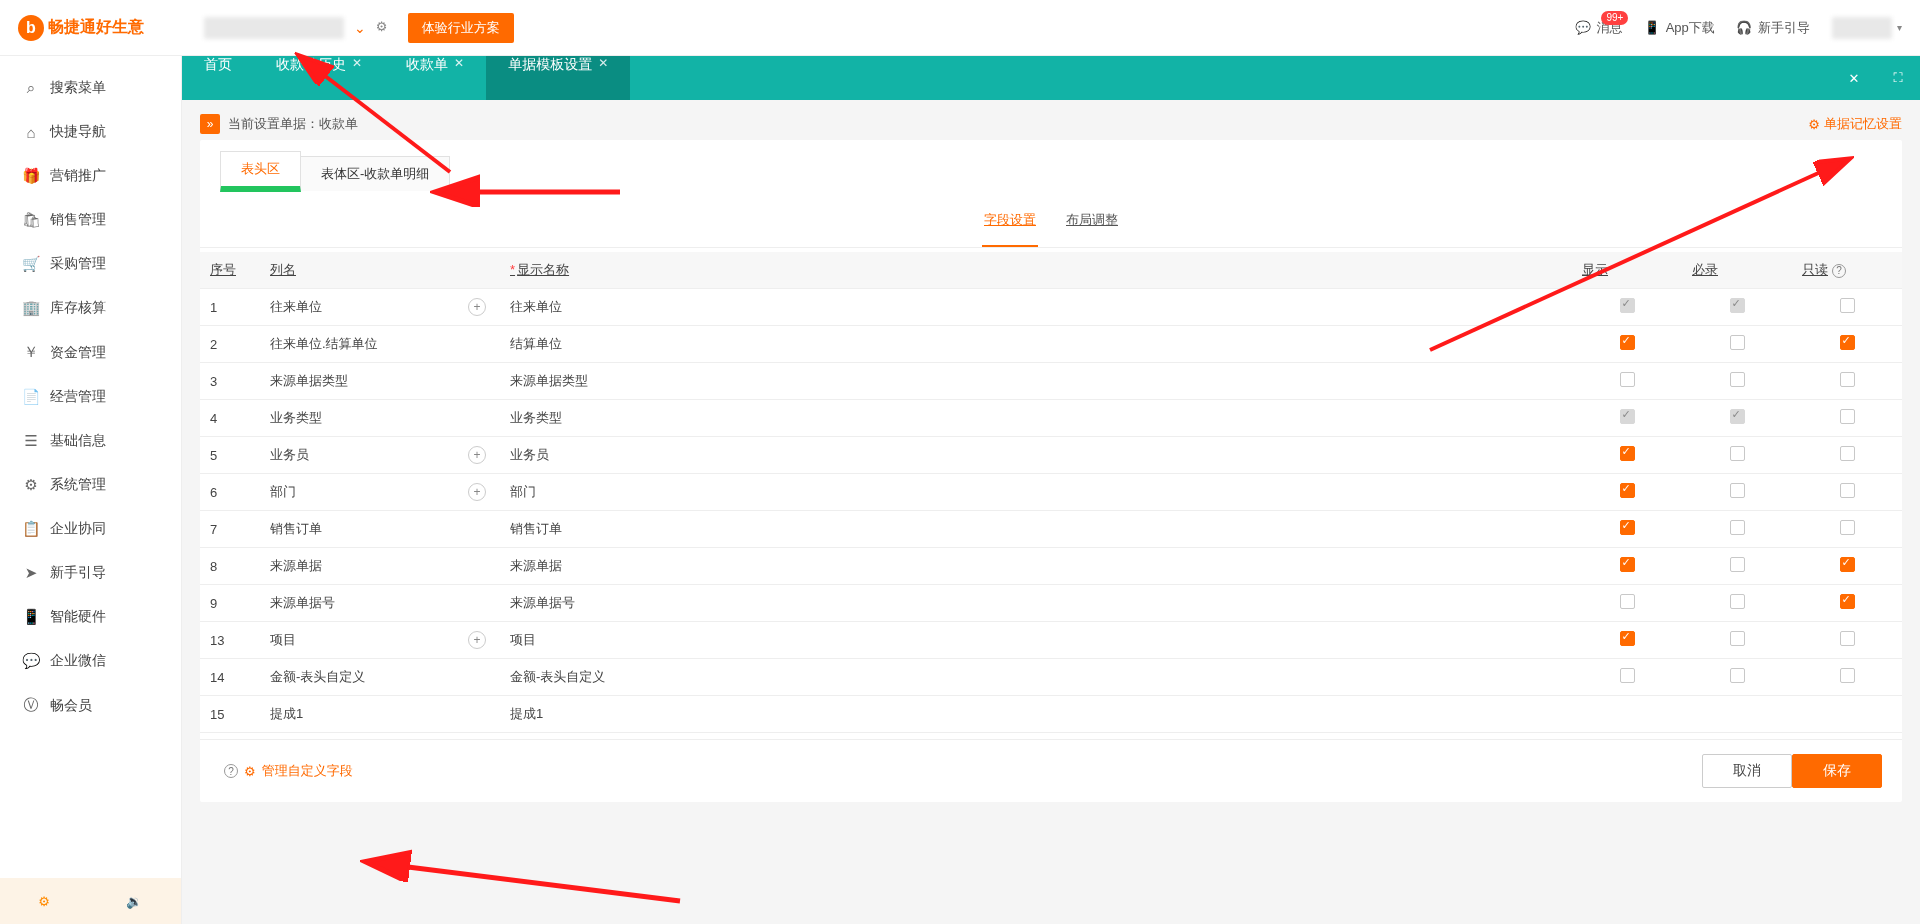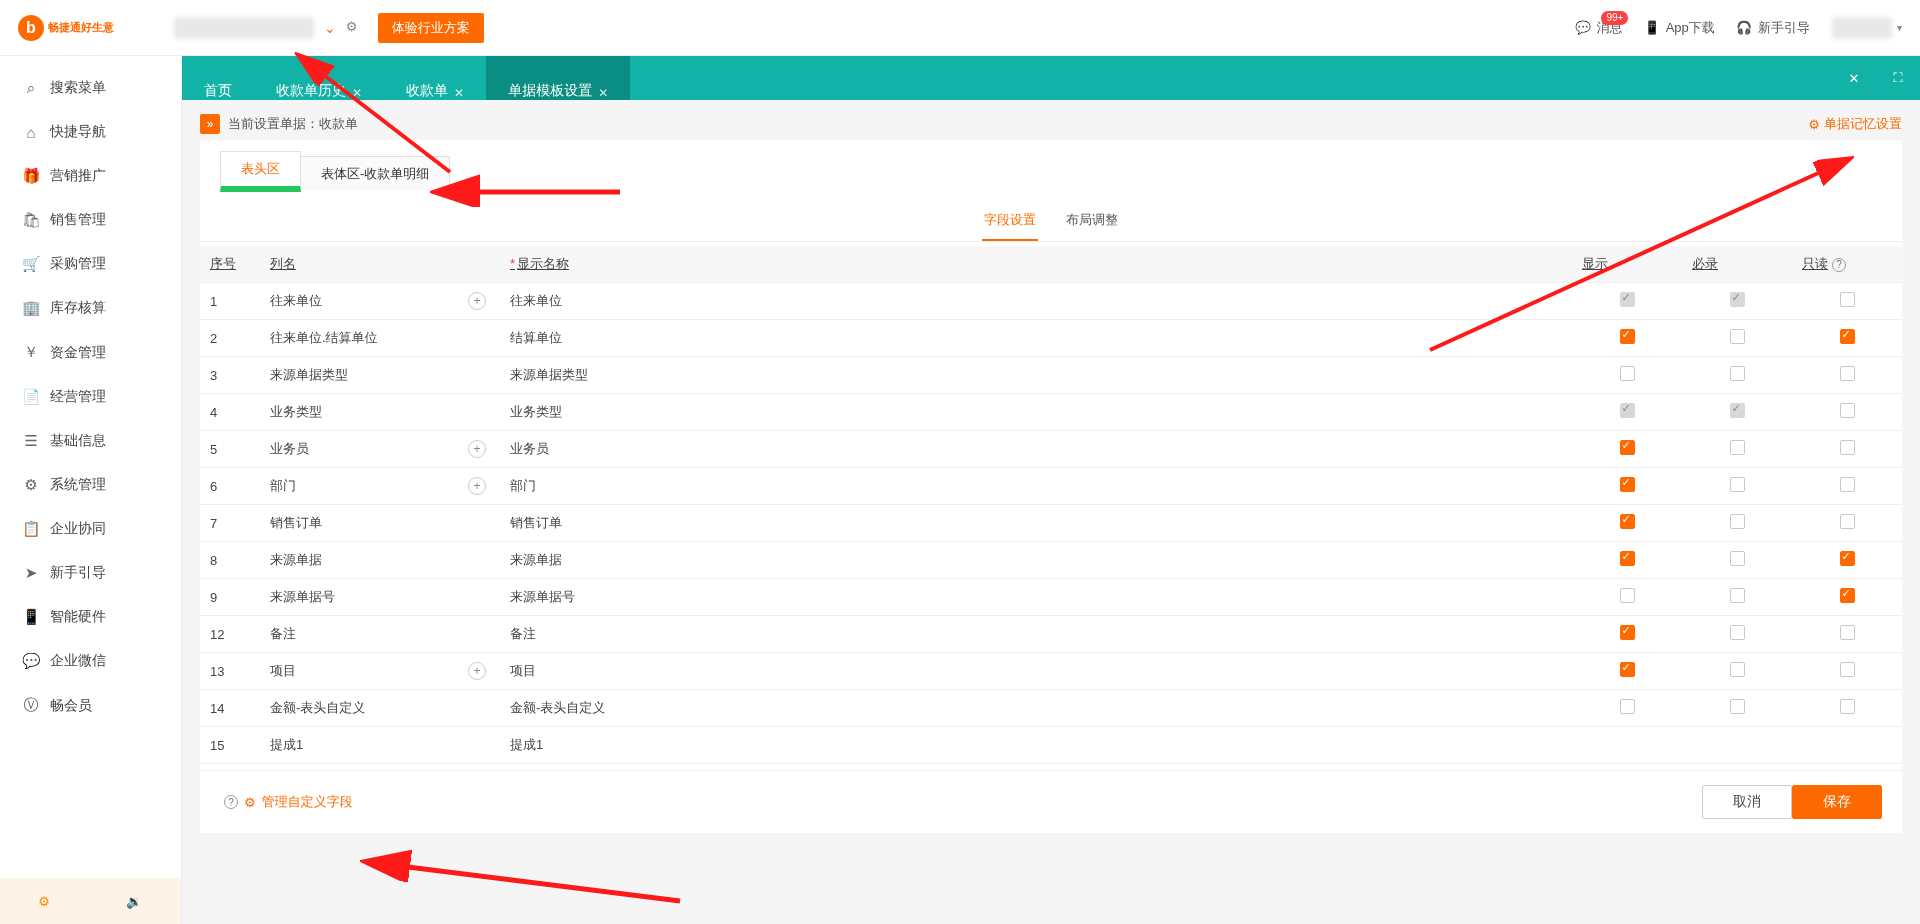--- a/index.html
+++ b/index.html
@@ -2,21 +2,21 @@
 <html><head>
 <meta charset="utf-8">
 <style>
 * { margin:0; padding:0; box-sizing:border-box; font-family:"Microsoft YaHei","PingFang SC",Arial,sans-serif; }
 body { background:#f5f5f5; font-size:13px; color:#333; width:1920px; height:924px; overflow:hidden; position:relative; }
 
 
 .top-hdr { position:absolute; left:0; top:0; right:0; height:56px; background:#fff; display:flex; align-items:center; padding:0 18px; border-bottom:1px solid #eee; }
 .logo { display:flex; align-items:center; gap:4px; }
 .logo-badge { width:26px; height:26px; border-radius:13px; background:#ff6a00; color:#fff; display:flex; align-items:center; justify-content:center; font-weight:bold; font-size:16px; }
-.logo-text { color:#ff6a00; font-weight:bold; font-size:11px; }
+.logo-text { color:#ff6a00; font-weight:bold; font-size:16px; }
 .logo-sub { font-size:11px; color:#ff6a00; margin-left:4px; margin-top:30px; position:absolute; left:22px; top:24px;}
 .tenant-sel { margin-left:60px; display:flex; align-items:center; gap:10px; }
 .tenant-blur { width:140px; height:22px; background:#e8e8e8; filter:blur(2px); border-radius:2px;}
 .chev { color:#ff6a00; font-size:14px;}
 .gear { width:18px; height:18px; color:#888;}
 .exp-btn { margin-left:14px; background:#ff6a00; color:#fff; border:none; padding:6px 14px; border-radius:2px; font-size:13px; cursor:pointer;}
 .top-right { margin-left:auto; display:flex; align-items:center; gap:22px; color:#555;}
 .top-item { display:flex; align-items:center; gap:5px; cursor:pointer; position:relative;}
 .badge99 { position:absolute; top:-8px; right:-6px; background:#ff4040; color:#fff; font-size:10px; border-radius:8px; padding:0 5px; line-height:14px;text-align:right;}
 .avatar-blur { width:60px; height:22px; background:#e8e8e8; filter:blur(2px); border-radius:2px;}
@@ -24,41 +24,41 @@
 
 
 .sidebar { position:absolute; left:0; top:56px; bottom:0; width:182px; background:#fff; border-right:1px solid #eee; display:flex; flex-direction:column; }
 .side-list { flex:1; overflow:auto; padding-top:10px;}
 .side-item { display:flex; align-items:center; gap:10px; padding:13px 22px; color:#444; cursor:pointer; font-size:14px;}
 .side-ico { width:18px; text-align:center; color:#666; font-size:15px;}
 .side-footer { height:46px; background:#fdf3e6; display:flex; align-items:center; justify-content:space-around; color:#ff8a00;}
 
 
 .tabbar { position:absolute; left:182px; top:56px; right:0; height:44px; background:#12b3a6; display:flex; align-items:stretch; color:#fff;}
-.tab { padding:0 22px; display:flex; align-items:flex-end; gap:6px; cursor:pointer; font-size:14px;}
+.tab { padding:0 22px; display:flex; align-items:flex-start; gap:6px; cursor:pointer; font-size:14px;}
 .tab.active { background:#0a8d82; }
 .tab .x { font-size:12px; opacity:.85;}
 .tab-tools { margin-left:auto; display:flex; align-items:center;}
 .tab-tool { width:44px; display:flex; align-items:center; justify-content:center; cursor:pointer;}
 
 
 .page { position:absolute; left:182px; top:100px; right:0; bottom:0; padding:14px 18px; overflow:auto;}
 .crumb-row { display:flex; align-items:center; gap:8px; margin-bottom:6px;}
 .crumb-handle { width:20px; height:20px; background:#ff6a00; color:#fff; display:flex; align-items:center; justify-content:center; border-radius:2px; font-size:12px;}
 .crumb-txt { font-size:13px; color:#555;}
 .mem-setting { margin-left:auto; color:#ff6a00; display:flex; align-items:center; gap:4px; cursor:pointer;}
 
 .card { background:#fff; border:0 solid #eee; border-radius:2px; padding:10px 0 0; margin-top:6px; position:relative;}
 .area-tabs { display:flex; align-items:flex-end; gap:0; padding:0 20px;}
 .area-tab { padding:8px 20px; border:1px solid #e1e1e1; border-bottom:none; cursor:pointer; font-size:13px; background:#fafafa;}
 .area-tab.active { color:#ff6a00; background:#fff; border-bottom:6px solid #22c55e; position:relative; top:1px;}
 .area-tab + .area-tab { margin-left:-1px;}
 
 .sub-tabs { display:flex; justify-content:center; gap:26px; margin-top:14px; border-bottom:1px solid #eee; padding-bottom:0;}
-.sub-tab { padding:6px 2px 10px; cursor:pointer; color:#555; border-bottom:2px solid transparent;}
+.sub-tab { padding:6px 2px 16px; cursor:pointer; color:#555; border-bottom:2px solid transparent;text-decoration:underline;}
 .sub-tab.active { color:#ff6a00; border-bottom-color:#ff6a00;}
 
 .tbl-wrap { max-height:560px; overflow:auto; margin-top:4px;}
 .tbl { width:100%; border-collapse:collapse; table-layout:fixed;}
 .tbl th, .tbl td { border-bottom:1px solid #eee; padding:9px 10px; text-align:left; font-size:13px; color:#444;}
 .tbl th { background:#f7f7f7; font-weight:normal;text-decoration:underline;}
 .col-idx { width:60px; text-align:center;}
 .col-name { width:240px; position:relative;}
 .col-disp { width:auto;}
 .col-chk { width:110px; text-align:center;}
@@ -322,28 +322,20 @@
             </tr>
             <tr>
               <td class="idx">9</td>
               <td class="col-name">来源单据号</td>
               <td>来源单据号</td>
               <td class="col-chk" style="text-align:center"><span class="chk"></span></td>
               <td class="col-chk" style="text-align:center"><span class="chk"></span></td>
               <td class="col-chk" style="text-align:center"><span class="chk on"></span></td>
             </tr>
             <tr>
-              <td class="idx">12</td>
-              <td class="col-name">备注</td>
-              <td>备注</td>
-              <td class="col-chk" style="text-align:center"><span class="chk on"></span></td>
-              <td class="col-chk" style="text-align:center"><span class="chk"></span></td>
-              <td class="col-chk" style="text-align:center"><span class="chk"></span></td>
-            </tr>
-            <tr>
               <td class="idx">13</td>
               <td class="col-name">项目<span class="plus">+</span></td>
               <td>项目</td>
               <td class="col-chk" style="text-align:center"><span class="chk on"></span></td>
               <td class="col-chk" style="text-align:center"><span class="chk"></span></td>
               <td class="col-chk" style="text-align:center"><span class="chk"></span></td>
             </tr>
             <tr>
               <td class="idx">14</td>
               <td class="col-name">金额-表头自定义</td>

